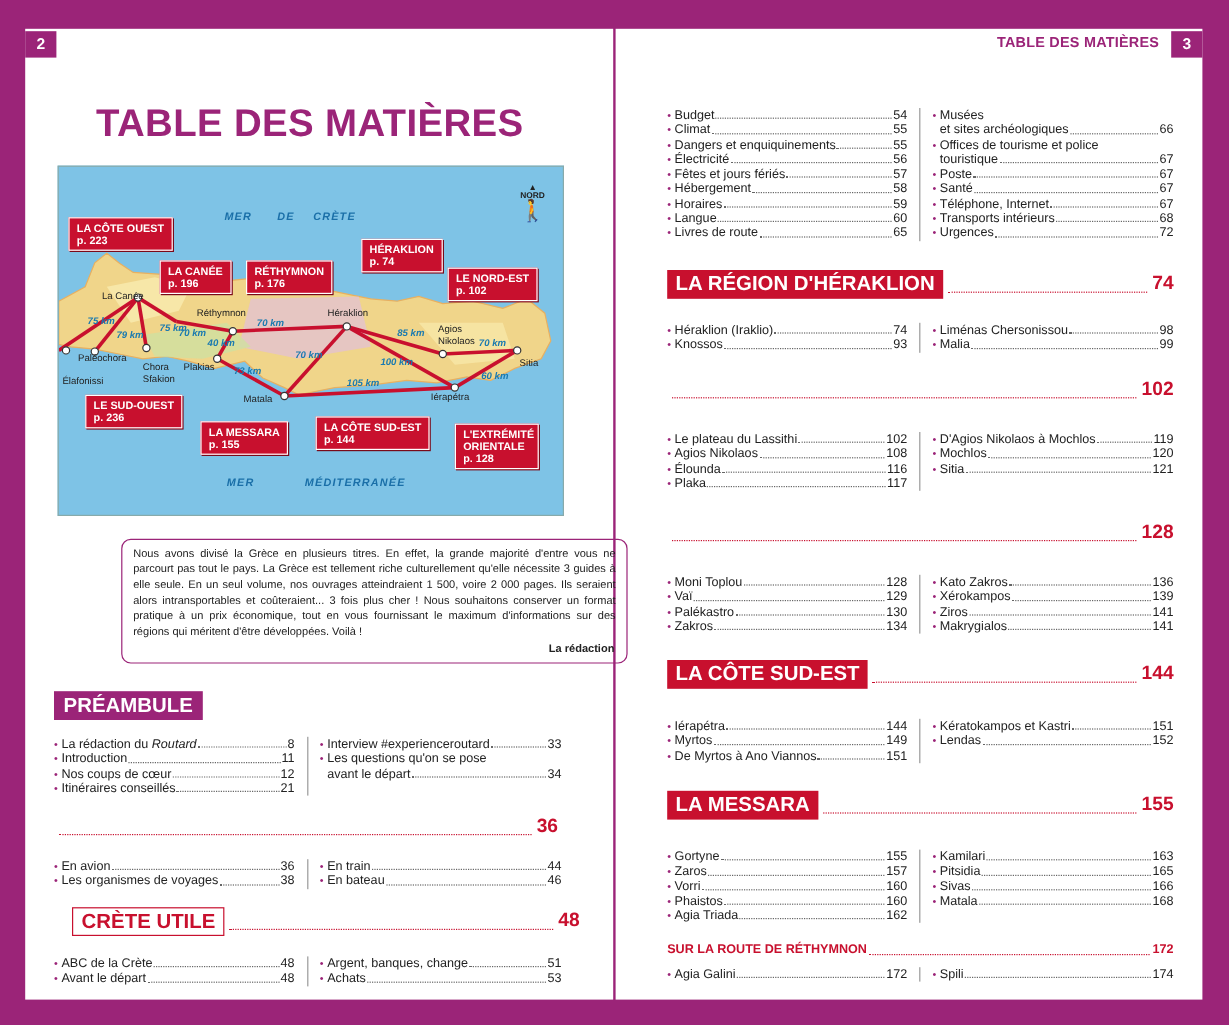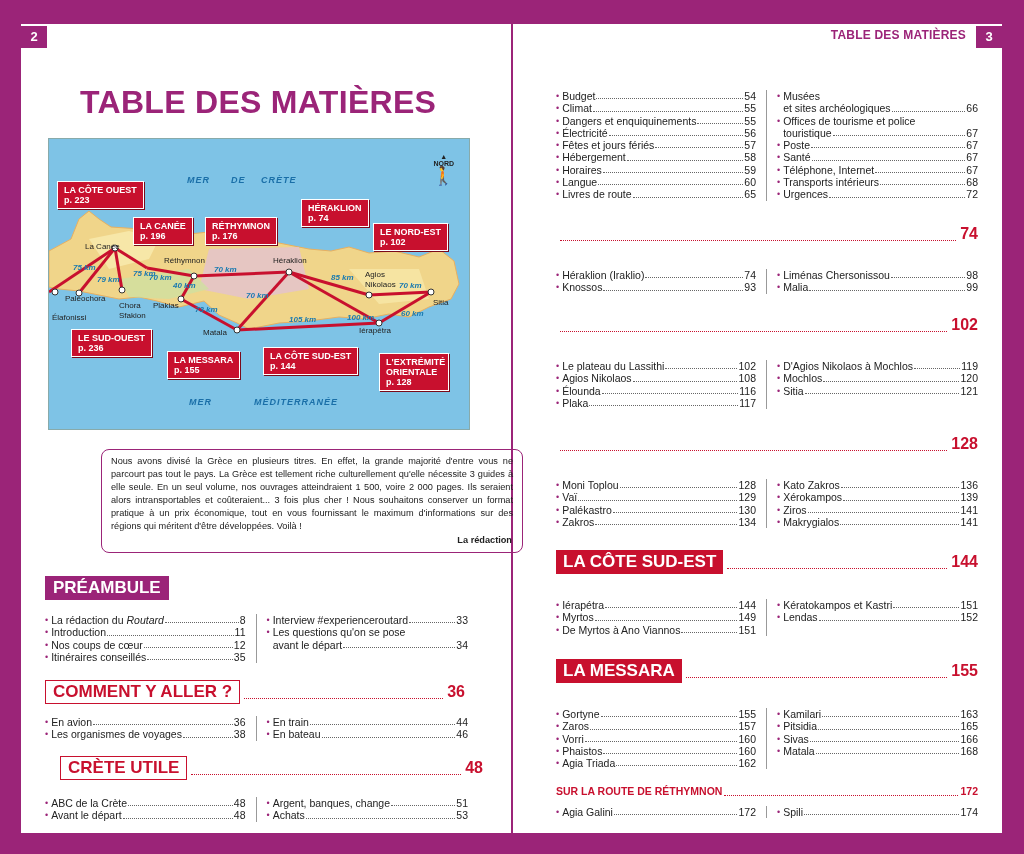--- a/index.html
+++ b/index.html
@@ -160,21 +160,21 @@
 
   <span class="km" style="left:24px;top:124px;">75 km</span>
   <span class="km" style="left:48px;top:136px;">79 km</span>
   <span class="km" style="left:84px;top:130px;">75 km</span>
   <span class="km" style="left:100px;top:134px;">70 km</span>
   <span class="km" style="left:124px;top:142px;">40 km</span>
   <span class="km" style="left:165px;top:126px;">70 km</span>
   <span class="km" style="left:146px;top:166px;">73 km</span>
   <span class="km" style="left:197px;top:152px;">70 km</span>
   <span class="km" style="left:282px;top:134px;">85 km</span>
-  <span class="km" style="left:268px;top:174px;margin-left:30px;">100 km</span>
+  <span class="km" style="left:268px;top:158px;">100 km</span>
   <span class="km" style="left:240px;top:176px;">105 km</span>
   <span class="km" style="left:350px;top:142px;">70 km</span>
   <span class="km" style="left:352px;top:170px;">60 km</span>
 </div>
 
 <div class="intro">
   <div>Nous avons divisé la Grèce en plusieurs titres. En effet, la grande majorité d'entre vous ne parcourt pas tout le pays. La Grèce est tellement riche culturellement qu'elle nécessite 3 guides à elle seule. En un seul volume, nos ouvrages atteindraient 1 500, voire 2 000 pages. Ils seraient alors intransportables et coûteraient... 3 fois plus cher ! Nous souhaitons conserver un format pratique à un prix économique, tout en vous fournissant le maximum d'informations sur des régions qui méritent d'être développées. Voilà !</div>
   <div class="sig">La rédaction</div>
 </div>
 
@@ -198,21 +198,21 @@
       <div class="it">
         <span class="b">•</span>
         <span class="t">Nos coups de cœur</span>
         <span class="d"></span>
         <span class="p">12</span>
       </div>
       <div class="it">
         <span class="b">•</span>
         <span class="t">Itinéraires conseillés</span>
         <span class="d"></span>
-        <span class="p">35</span>
+        <span class="p">21</span>
       </div>
     </div>
   <div class="col r">
       <div class="it">
         <span class="b">•</span>
         <span class="t">Interview #experienceroutard</span>
         <span class="d"></span>
         <span class="p">33</span>
       </div>
       <div class="it nodots">
@@ -224,21 +224,20 @@
       <div class="it cont">
         <span class="b">•</span>
         <span class="t">avant le départ</span>
         <span class="d"></span>
         <span class="p">34</span>
       </div>
     </div>
 </div>
 
 <div class="sec" style="left:45px;top:680px;width:420px;">
-  <span class="box outline">COMMENT Y ALLER ?</span>
   <span class="leader"></span>
   <span class="pg">36</span>
 </div>
 <div class="cols" style="left:45px;top:716px;width:423px;">
   <div class="col l">
       <div class="it">
         <span class="b">•</span>
         <span class="t">En avion</span>
         <span class="d"></span>
         <span class="p">36</span>
@@ -411,20 +410,21 @@
       <div class="it">
         <span class="b">•</span>
         <span class="t">Urgences</span>
         <span class="d"></span>
         <span class="p">72</span>
       </div>
     </div>
 </div>
 
 <div class="sec" style="left:556px;top:225px;width:422px;">
+  <span class="box red">LA RÉGION D'HÉRAKLION</span>
   <span class="leader"></span>
   <span class="pg">74</span>
 </div>
 <div class="cols" style="left:556px;top:269px;width:422px;">
   <div class="col l">
       <div class="it">
         <span class="b">•</span>
         <span class="t">Héraklion (Iraklio)</span>
         <span class="d"></span>
         <span class="p">74</span>

